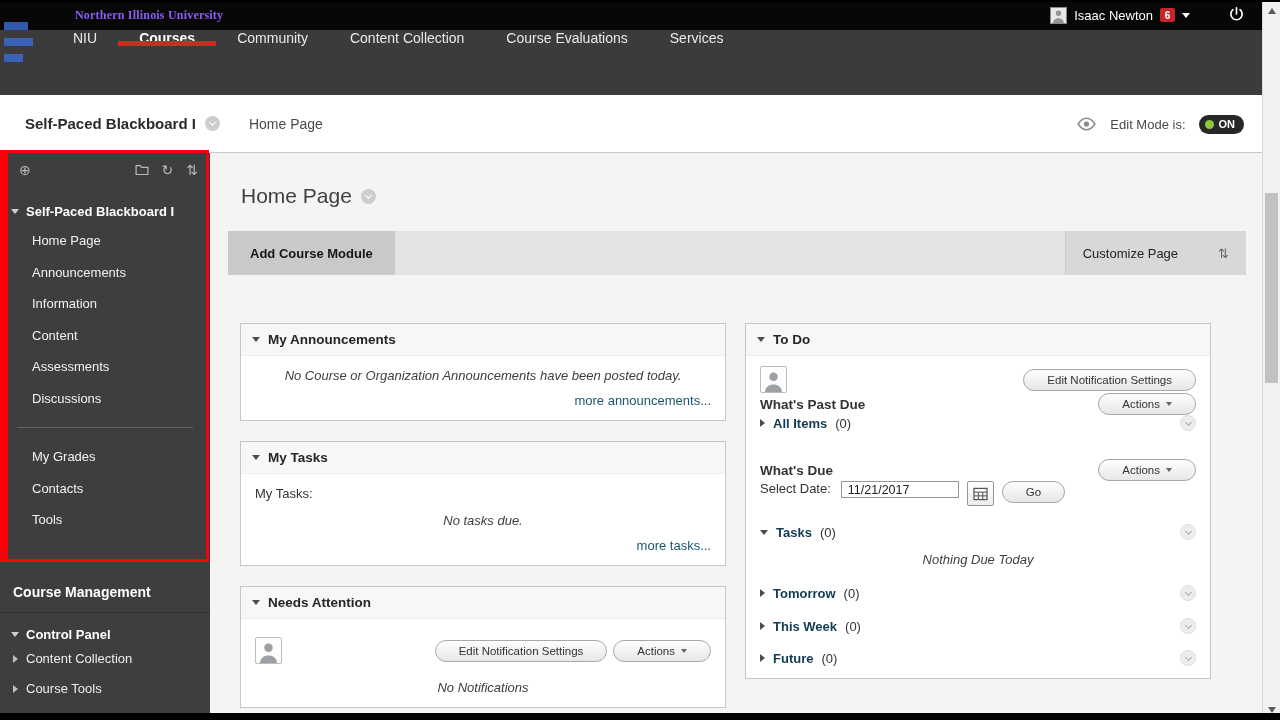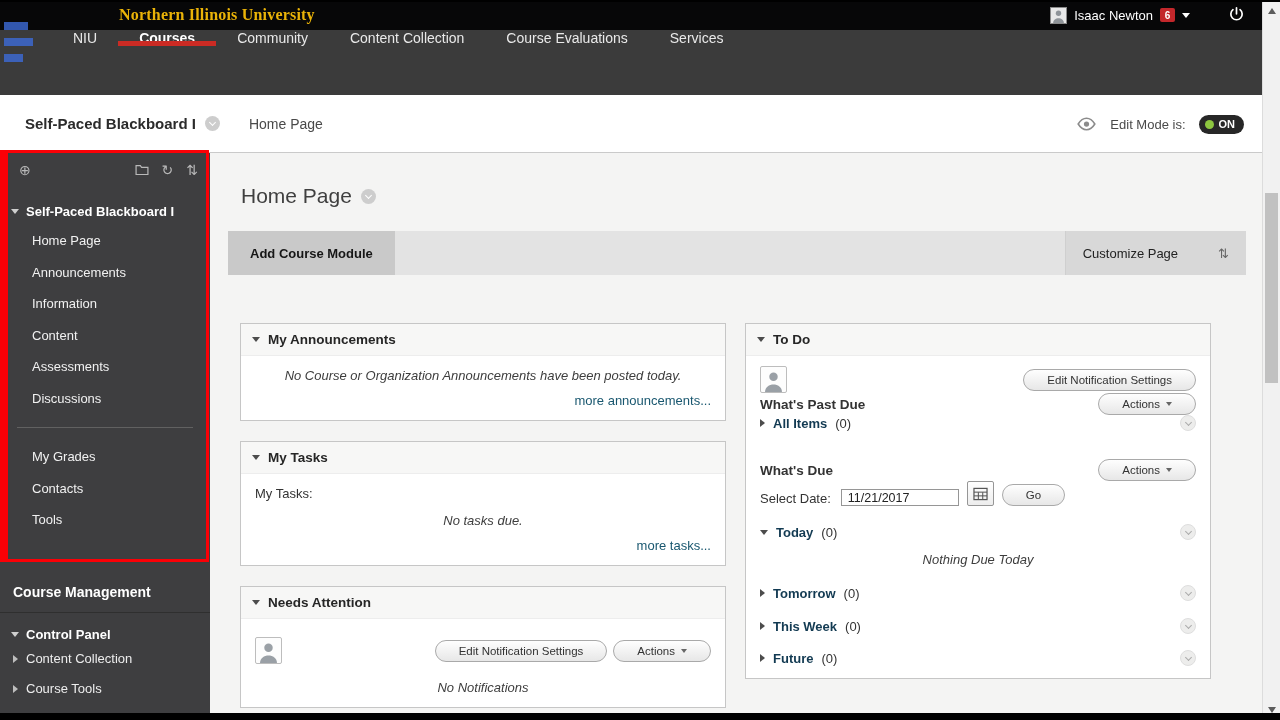--- a/index.html
+++ b/index.html
@@ -6,21 +6,21 @@
   html,body{width:1280px;height:720px;overflow:hidden}
   body{font-family:"Liberation Sans",sans-serif;background:#fff;position:relative}
   button{font-family:inherit}
 
   
   #strip-top{position:absolute;left:0;top:0;width:1280px;height:2px;background:#000;z-index:95}
   #strip-bottom{position:absolute;left:0;bottom:0;width:1280px;height:7px;background:#000;z-index:95}
 
   
   #top-header{position:absolute;left:0;top:0;width:1262px;height:30px;background:#070708;display:flex;align-items:center;z-index:10}
-  .uni-title{font-family:"Liberation Serif",serif;font-weight:bold;color:#eab308;font-size:16px;margin-left:119px;letter-spacing:.2px}
+  .uni-title{font-family:"Liberation Serif",serif;font-weight:bold;color:#8b5cf6;font-size:12px;margin-left:75px;letter-spacing:.2px}
   .user-area{position:absolute;right:72px;top:0;height:30px;display:flex;align-items:center;gap:7px;cursor:pointer}
   .mini-avatar{width:17px;height:17px;background:#e8e8e8;border:1px solid #8a8a8a;display:inline-flex;align-items:flex-end;justify-content:center;overflow:hidden}
   .user-name{color:#fff;font-size:13px}
   .badge{background:#c3272b;color:#fff;font-size:10px;font-weight:bold;min-width:15px;height:14px;border-radius:2px;display:inline-flex;align-items:center;justify-content:center;padding:0 3px}
   .caret-white{width:0;height:0;border-left:4px solid transparent;border-right:4px solid transparent;border-top:5px solid #fff}
   .power-btn{position:absolute;right:17px;top:6px;cursor:pointer;line-height:0}
 
   
   #artifact{position:absolute;left:4px;top:22px;z-index:12}
   #artifact .a-line{height:8px;margin-bottom:8px;background:#3d6cd8;opacity:.8}
@@ -97,21 +97,21 @@
 
   .btn{display:inline-flex;align-items:center;gap:6px;background:linear-gradient(#fefefe,#e7e7e7);border:1px solid #a9a9a9;border-radius:11px;font-size:11.5px;color:#333;padding:4px 23px;cursor:pointer;white-space:nowrap}
   .btn-group{display:inline-flex;gap:6px}
   .row-between{display:flex;align-items:center;justify-content:space-between}
   .section-label{font-weight:bold;font-size:13.5px;color:#333}
   .link-row{display:inline-flex;align-items:center;gap:8px}
   .navy{font-weight:bold;color:#123a52;font-size:13px;cursor:pointer;text-decoration:none}
   .count{font-size:13px;color:#333}
   .circle-btn{width:16px;height:16px;border-radius:50%;background:#ededec;border:1px solid #dedede;display:inline-flex;align-items:center;justify-content:center;cursor:pointer;flex:none}
   .circle-btn i{display:block;width:5px;height:5px;border-right:1.5px solid #ababab;border-bottom:1.5px solid #ababab;transform:rotate(45deg);margin-top:-2px}
-  .date-row{display:flex;align-items:flex-end;gap:8px}
+  .date-row{display:flex;align-items:flex-start;gap:8px}
   .date-label{font-size:13px;color:#333;margin-right:2px}
   .date-input{width:118px;height:17px;border:1px solid #969696;font-size:12.5px;padding:0 6px;color:#222}
   .cal-btn{width:27px;height:25px;border:1px solid #969696;background:linear-gradient(#fff,#ededed);display:inline-flex;align-items:center;justify-content:center;cursor:pointer;border-radius:2px;line-height:0}
   .avatar{width:27px;height:27px;border:1px solid #bdbdbd;background:#fdfdfd;display:inline-flex;align-items:flex-end;justify-content:center;overflow:hidden;border-radius:2px;flex:none}
 
   
   #scrollbar{position:absolute;right:0;top:0;width:18px;height:720px;background:#f1f1f1;border-left:1px solid #dcdcdc;z-index:90}
   .sb-arrow{position:absolute;left:0;width:17px;height:16px;display:flex;align-items:center;justify-content:center;cursor:pointer}
   .sb-arrow.up{top:3px}
   .sb-arrow.down{bottom:2px}
@@ -351,21 +351,21 @@
                   <line x1="10.4" y1="5.5" x2="10.4" y2="13.5" stroke="#555" stroke-width="1.1"></line>
                   <line x1="1" y1="9.5" x2="15" y2="9.5" stroke="#555" stroke-width="1.1"></line>
                 </svg>
             </button>
             <button class="btn">Go</button>
           </div>
 
           <div class="row-between mt18">
             <span class="link-row">
               <span class="tri-d dark"></span>
-              <a class="navy">Today</a>
+              <a class="navy">Tasks</a>
               <span class="count">(0)</span>
             </span>
             <span class="circle-btn">
                 <i></i>
               </span>
           </div>
           <div class="empty-italic mt12">Nothing Due Today</div>
 
           <div class="row-between mt18">
             <span class="link-row">

